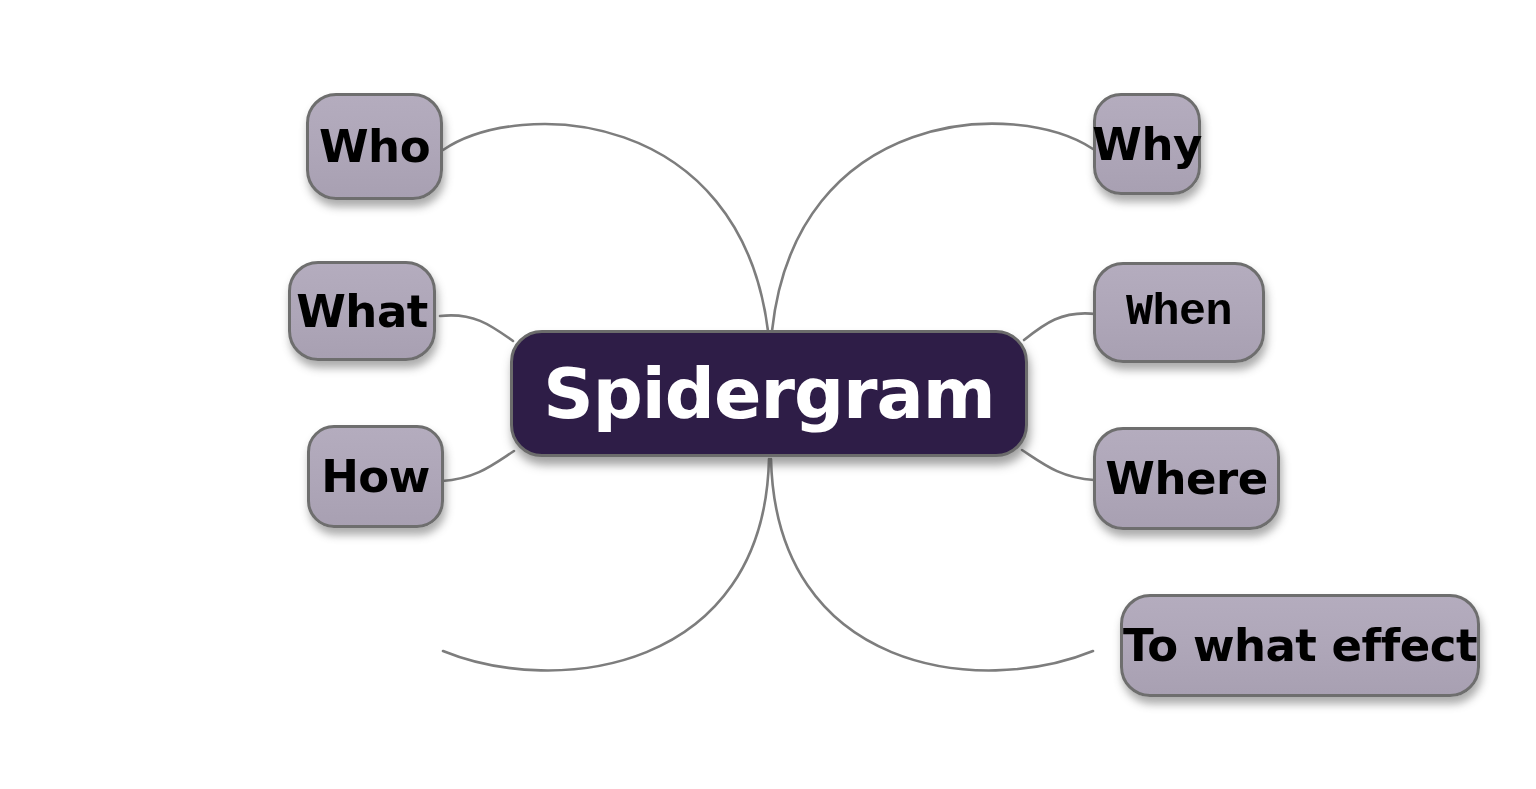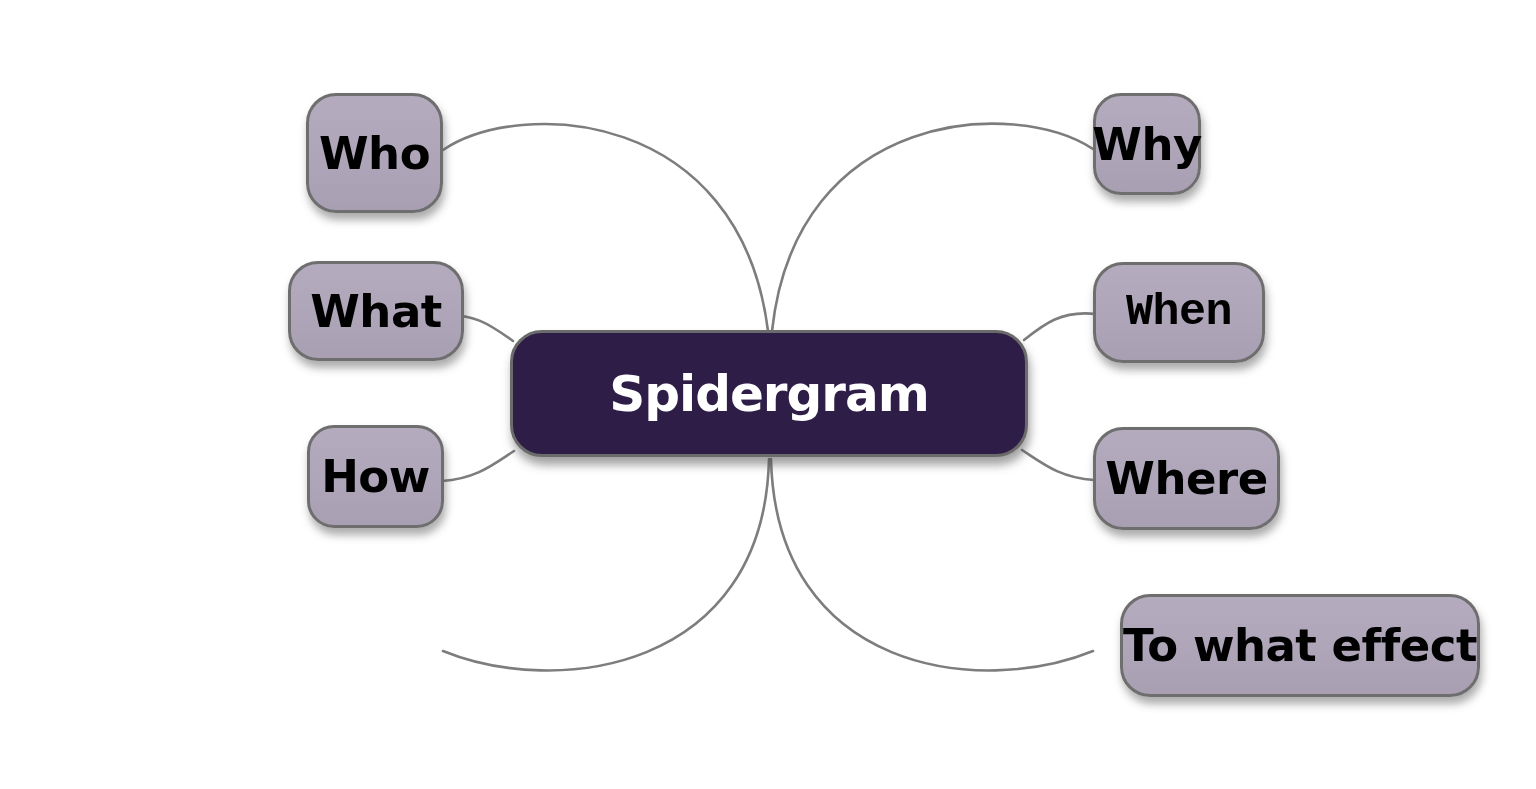--- a/index.html
+++ b/index.html
@@ -46,29 +46,29 @@
     font-size: 45px;
     font-weight: 700;
     letter-spacing: -0.5px;
   }
   .center-node {
     background: #2e1d47;
     border: 3px solid #6b6b6b;
     border-radius: 32px;
     box-shadow: 2px 8px 10px rgba(70, 70, 70, 0.5);
     color: #ffffff;
-    font-size: 50px;
+    font-size: 70px;
     font-weight: 700;
     letter-spacing: -1px;
   }
   .label { pointer-events: none; white-space: nowrap; }
 
   
-  .pos-who            { left: 306px;  top: 93px;  width: 137px; height: 120px; }
-  .pos-what           { left: 288px;  top: 261px; width: 176px; height: 100px; }
+  .pos-who            { left: 306px;  top: 93px;  width: 137px; height: 107px; }
+  .pos-what           { left: 288px;  top: 261px; width: 148px; height: 100px; }
   .pos-how            { left: 307px;  top: 425px; width: 137px; height: 103px; border-radius: 27px; }
   .pos-to-whom        { left: 200px;  top: 593px; width: 243px; height: 104px; }
   .pos-why            { left: 1093px; top: 93px;  width: 108px; height: 102px; border-radius: 28px; }
   .pos-when           { left: 1093px; top: 262px; width: 172px; height: 101px; font-family: Liberation Mono, monospace; }
   .pos-where          { left: 1093px; top: 427px; width: 187px; height: 103px; }
   .pos-to-what-effect { left: 1093px; top: 594px; width: 360px; height: 103px; margin-left: 27px; }
   .pos-center         { left: 510px;  top: 330px; width: 518px; height: 127px; }
 </style>
 </head>
 <body>

